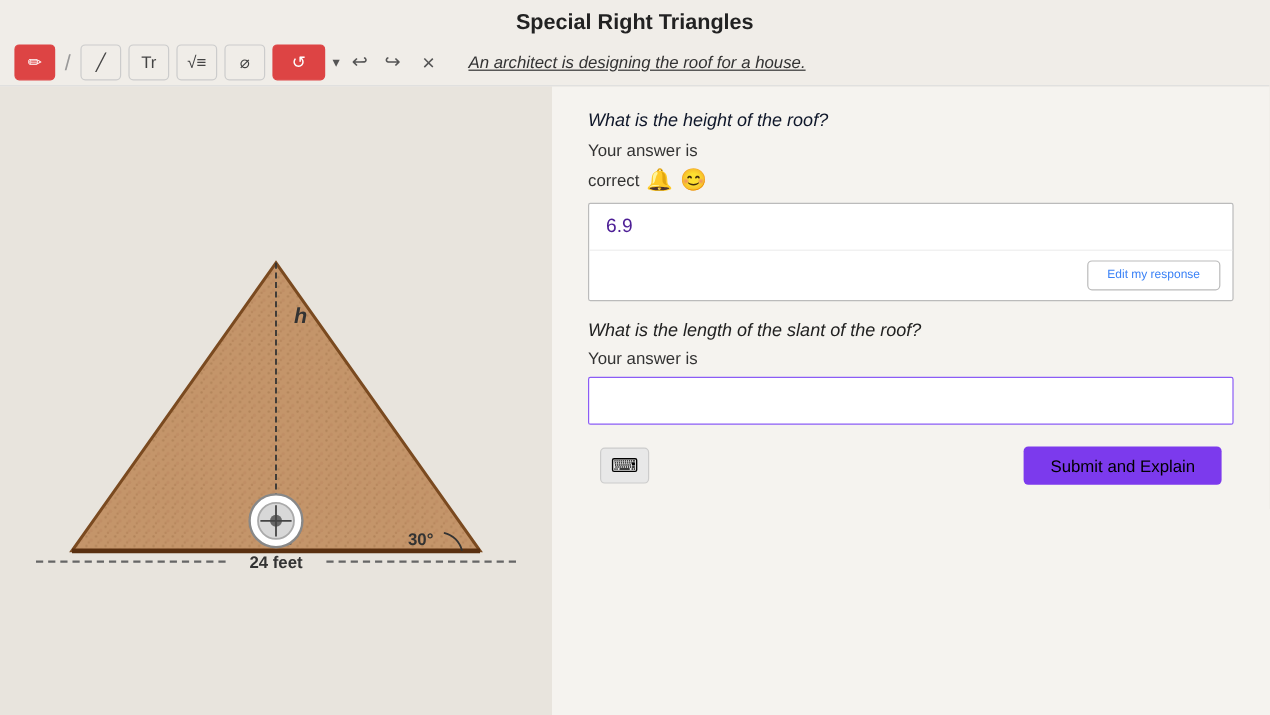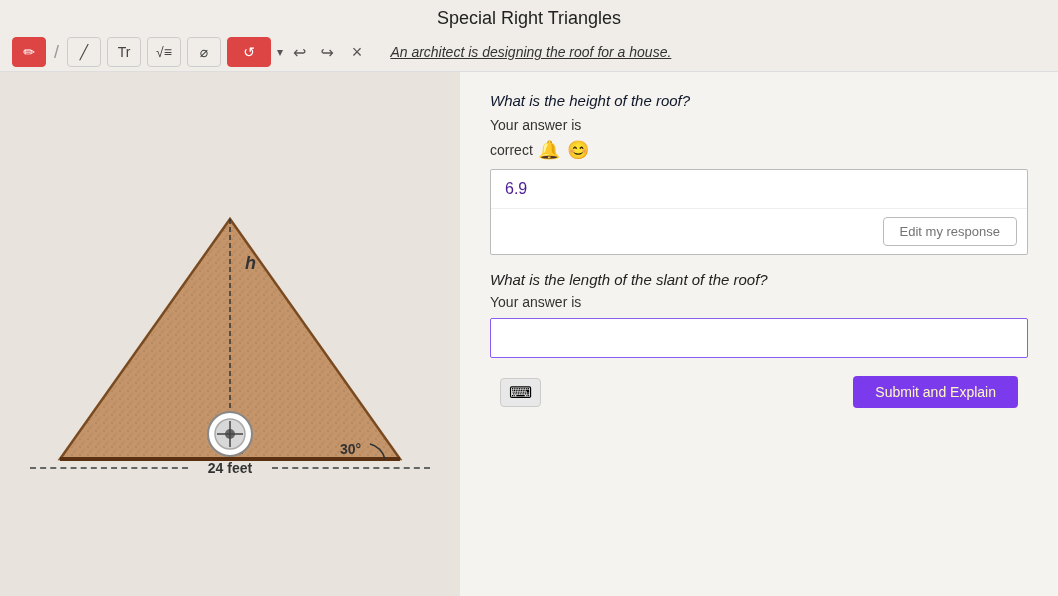--- a/index.html
+++ b/index.html
@@ -9,21 +9,21 @@
       width: 1058px;
       height: 596px;
       overflow: hidden;
       display: flex;
       flex-direction: column;
     }
 
     .page-title {
       text-align: center;
       font-size: 18px;
-      font-weight: 400;
+      font-weight: 700;
       padding: 8px 0 4px;
       color: #222;
     }
 
     .toolbar {
       display: flex;
       align-items: center;
       padding: 4px 12px;
       background: #f0ede8;
       border-bottom: 1px solid #ddd;
@@ -155,23 +155,23 @@
       display: flex;
       justify-content: flex-end;
       padding: 8px 10px;
     }
 
     .edit-btn {
       background: white;
       border: 1px solid #bbb;
       border-radius: 4px;
       padding: 6px 16px;
-      font-size: 13px;
-      cursor: pointer;
-      color: #737373;
+      font-size: 10px;
+      cursor: pointer;
+      color: #3b82f6;
     }
 
     .question2-text {
       font-size: 15px;
       color: #222;
       margin-bottom: 6px;
       font-style: italic;
     }
 
     .your-answer-label2 {
@@ -207,21 +207,21 @@
       background: #e8e8e8;
       border: 1px solid #ccc;
       border-radius: 4px;
       padding: 4px 8px;
       cursor: pointer;
       font-size: 16px;
     }
 
     .submit-btn {
       background: #7c3aed;
-      color: #fef9c3;
+      color: #000000;
       border: none;
       border-radius: 4px;
       padding: 8px 22px;
       font-size: 14px;
       cursor: pointer;
       font-weight: 500;
     }
 
     
     .dashed-container {

